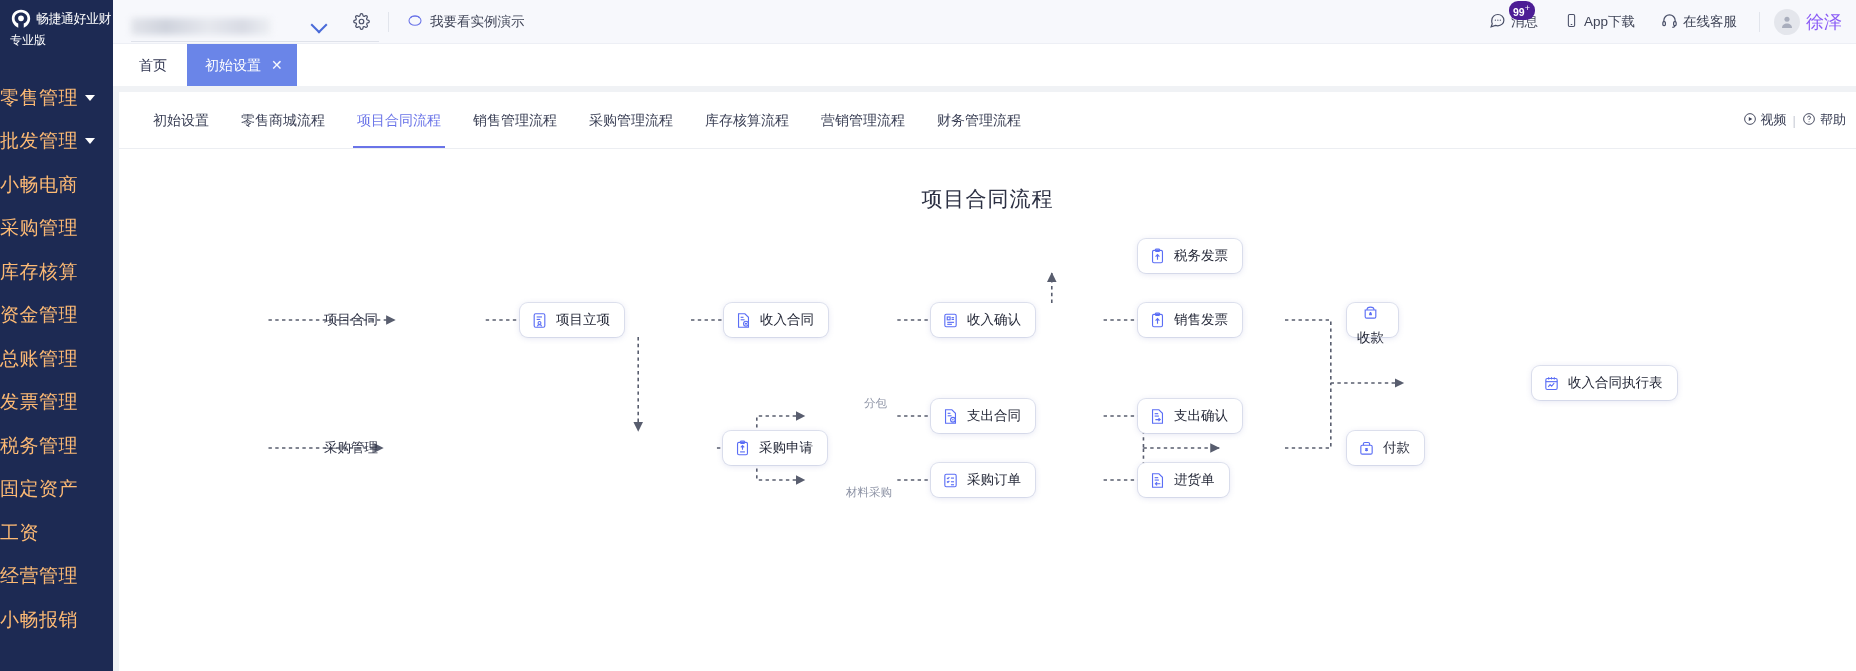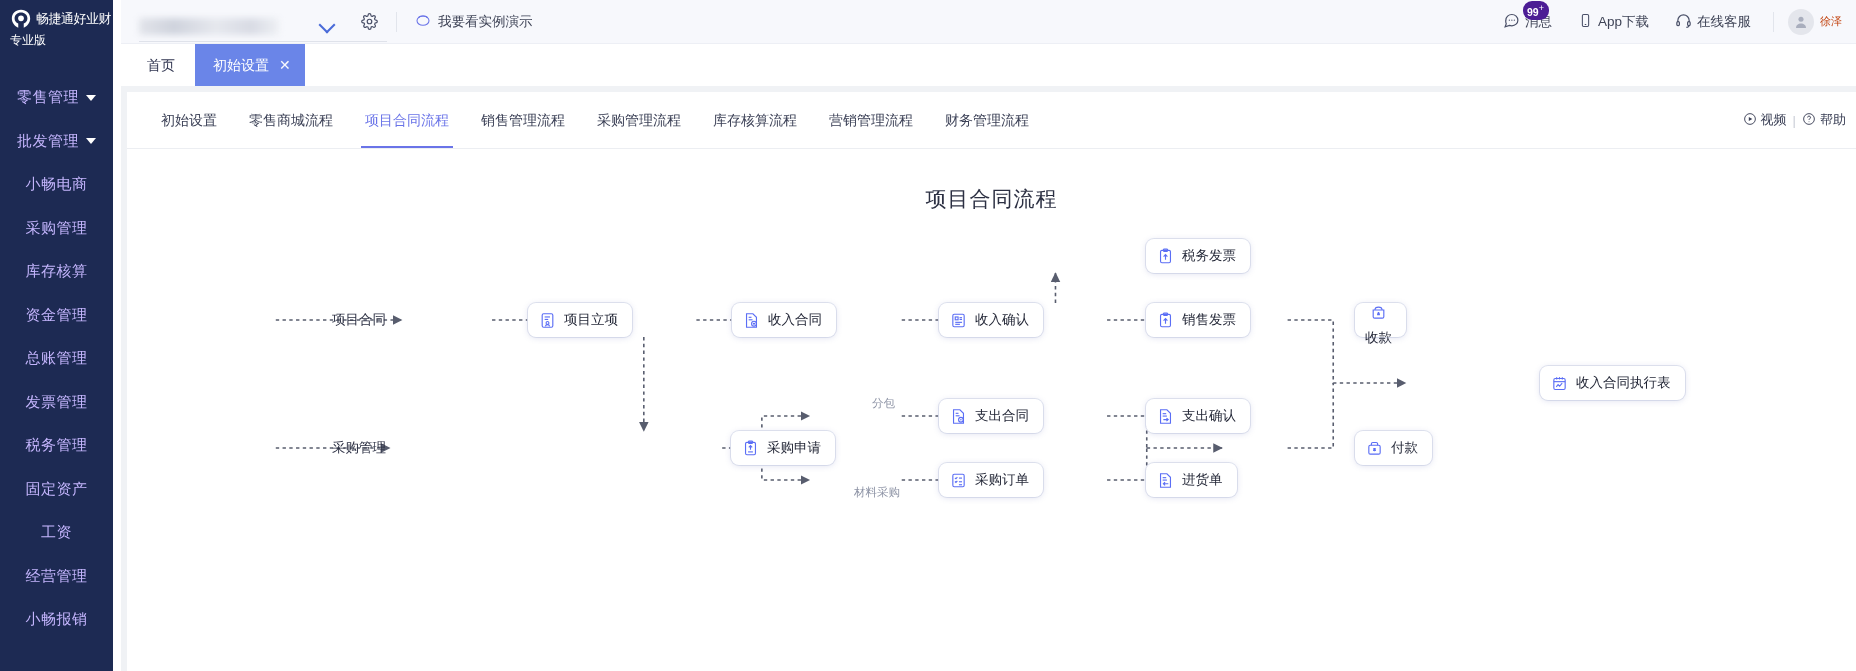--- a/index.html
+++ b/index.html
@@ -1,40 +1,40 @@
 <!DOCTYPE html>
 <html><head>
 <meta charset="utf-8">
 <style>
   * { box-sizing: border-box; margin: 0; padding: 0; }
   html, body {
     width: 1856px; height: 671px;
     font-family: "Liberation Sans", "DejaVu Sans", sans-serif;
     overflow: hidden; background: #ffffff;
   }
-  .app { position: relative; width: 1856px; height: 671px; display: flex; gap: 8px; }
+  .app { position: relative; width: 1856px; height: 671px; display: flex; }
 
   
   .sidebar {
     width: 113px; height: 671px; background: #1d2a53;
     flex: 0 0 113px; position: relative; overflow: hidden;
   }
   .brand { height: 62px; padding: 8px 0 0 0; position: relative; }
   .brand-row { display: flex; align-items: center; padding-left: 10px; gap: 4px; }
   .brand-logo { width: 22px; height: 22px; flex: 0 0 22px; position: relative; }
   .brand-logo svg { display:block; }
   .brand-name {
     color: #ffffff; font-size: 13px; white-space: nowrap;
     letter-spacing: -0.5px; font-weight: 500;
   }
   .brand-sub { color: #ffffff; font-size: 12px; padding-left: 10px; margin-top: 2px; font-weight: 500;}
   .side-list { margin-top: 14px; }
   .side-item {
-    height: 43.5px; display: flex; align-items: center; justify-content: center;
-    color: #c4b5fd; font-size: 15px; letter-spacing: .5px; cursor: pointer;
+    height: 43.5px; display: flex; align-items: center; justify-content: flex-start;
+    color: #fdba74; font-size: 19px; letter-spacing: .5px; cursor: pointer;
     gap: 5px; user-select: none;
   }
   .caret {
     width: 0; height: 0; border-left: 5px solid transparent;
     border-right: 5px solid transparent; border-top: 6px solid #ffffff;
     display: inline-block; margin-left: 2px;
   }
 
   
   .main { flex: 1; display: flex; flex-direction: column; min-width: 0; background:#fff; }
@@ -69,21 +69,21 @@
   .badge {
     position:absolute; top:-11px; left: 20px; background:#4c1d95; color:#fff;
     font-size:10.5px; line-height:1; padding:3px 5px 3px 4px; border-radius:9px;
     font-weight:bold;
   }
   .badge sup { font-size: 9px; font-weight: normal; }
   .avatar {
     width:26px; height:26px; border-radius:50%; background:#e4e6ec;
     display:flex; align-items:center; justify-content:center; margin-right:6px;
   }
-  .uname { color:#c2410c; font-size:11px; }
+  .uname { color:#8b5cf6; font-size:18px; }
 
   
   .tabrow {
     height: 42px; background: #ffffff; display:flex; align-items:flex-end;
     padding-left: 6px; border-bottom: none;
   }
   .tab-home {
     padding: 0 20px; height:42px; line-height:42px; font-size:14px; color:#303550;
     cursor:pointer;
   }

